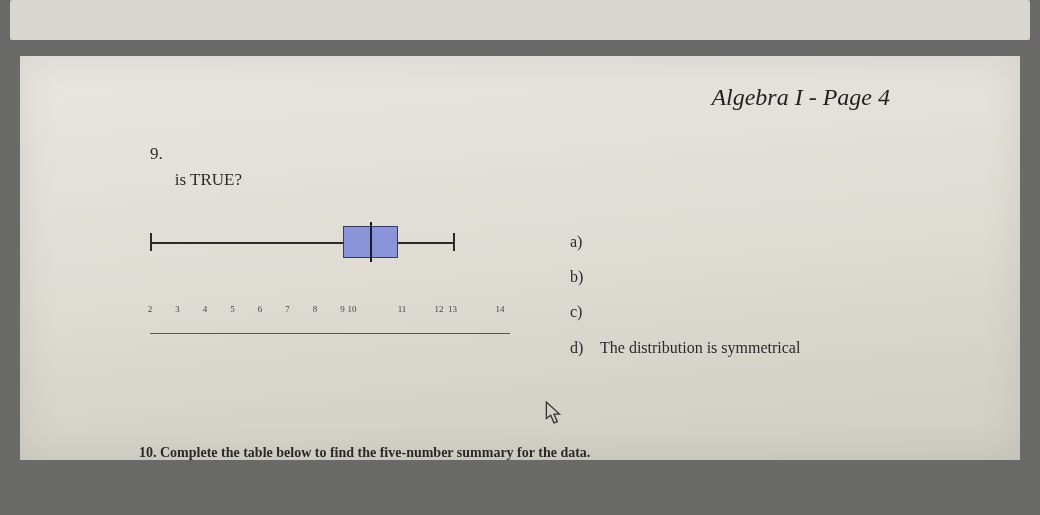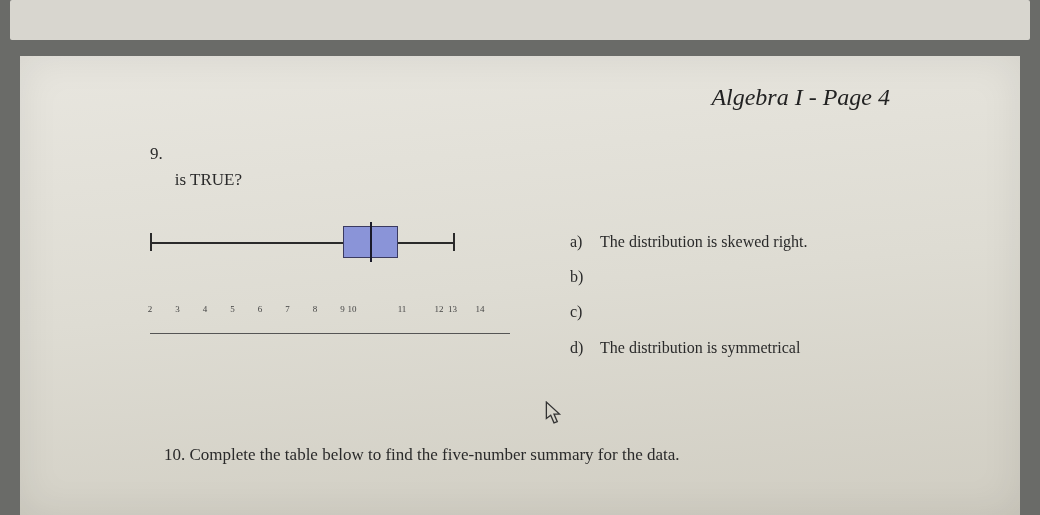--- a/index.html
+++ b/index.html
@@ -18,21 +18,21 @@
     width: 1020px;
     height: 40px;
     background: #d8d6cf;
     border-radius: 2px;
   }
   .page {
     position: absolute;
     top: 56px;
     left: 20px;
     width: 1000px;
-    height: 459px;
+    height: 404px;
     background: linear-gradient(175deg, #e8e6df 0%, #dedcd3 50%, #d0cdc2 100%);
     padding: 28px 70px 10px 100px;
     color: #2a2a2a;
     box-shadow: inset 0 0 40px rgba(0,0,0,0.08);
   }
   .header-title {
     font-family: 'Brush Script MT', cursive;
     font-size: 24px;
     font-style: italic;
     text-align: right;
@@ -112,22 +112,23 @@
   .options {
     flex: 1;
     font-size: 16px;
     line-height: 2.2;
     padding-top: 4px;
   }
   .opt-row { display: flex; gap: 10px; }
   .opt-letter { flex: 0 0 20px; }
   .next-question {
     margin-top: 80px;
-    margin-left: 44px;
-    font-size: 17px;
+    margin-left: 19px;
+    font-size: 14px;
+    font-weight: bold;
   }
   .cursor-icon {
     position: absolute;
     left: 525px;
     top: 345px;
     width: 18px;
     height: 24px;
   }
 </style>
 </head>
@@ -165,28 +166,27 @@
           <span class="tick" style="left:55px">4</span>
           <span class="tick" style="left:82.5px">5</span>
           <span class="tick" style="left:110px">6</span>
           <span class="tick" style="left:137.5px">7</span>
           <span class="tick" style="left:165px">8</span>
           <span class="tick" style="left:192.5px">9</span>
           <span class="tick" style="left:202px">10</span>
           <span class="tick" style="left:252px">11</span>
           <span class="tick" style="left:289px">12</span>
           <span class="tick" style="left:302.5px">13</span>
-          <span class="tick" style="left:330px">14</span>
+          <span class="tick" style="left:350px">14</span>
         </div>
       </div>
 
       <div class="options">
         <div class="opt-row">
           <span class="opt-letter">a)</span>
-          <span>The distribution is skewed right.</span>
         </div>
         <div class="opt-row">
           <span class="opt-letter">b)</span>
         </div>
         <div class="opt-row">
           <span class="opt-letter">c)</span>
         </div>
         <div class="opt-row">
           <span class="opt-letter">d)</span>
           <span>The distribution is symmetrical</span>

